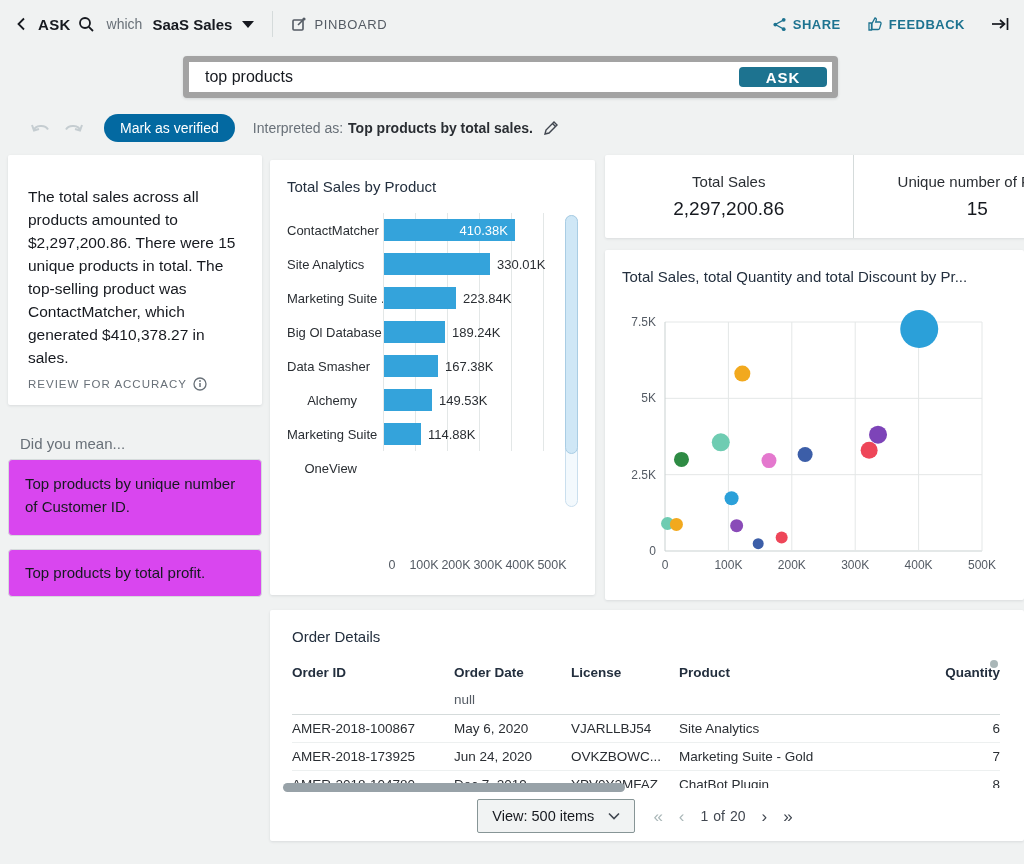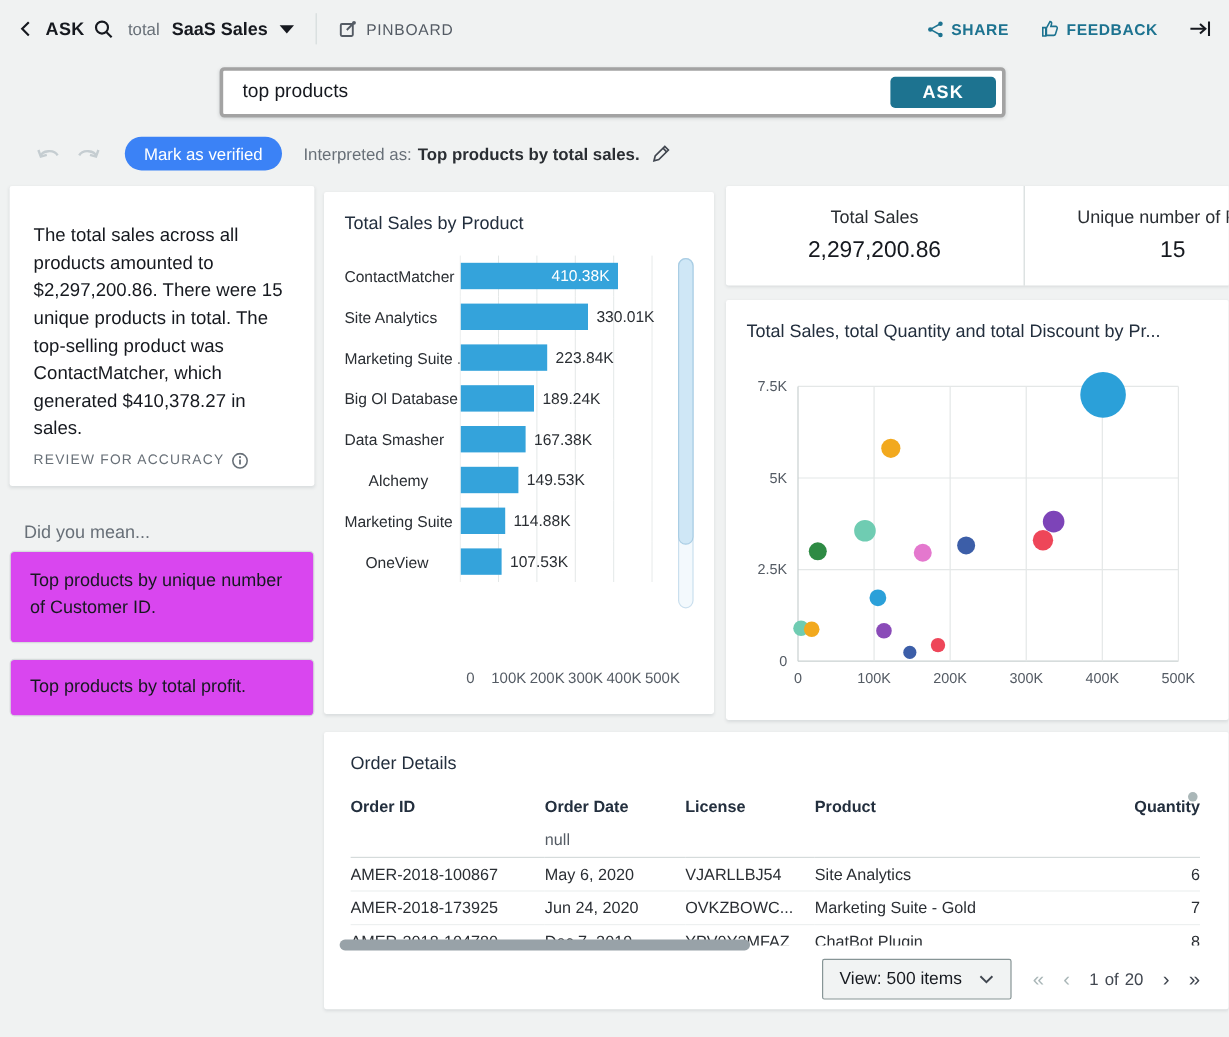--- a/index.html
+++ b/index.html
@@ -14,28 +14,28 @@
   .tb-ask { font-weight:bold; font-size:15px; margin:0 7px 0 8px; letter-spacing:.3px; }
   .tb-about { color:#687078; font-size:14px; margin:0 10px 0 12px; }
   .tb-dataset { font-weight:bold; font-size:15px; }
   .caret-down { width:0; height:0; border-left:6px solid transparent; border-right:6px solid transparent; border-top:7px solid #16191f; margin-left:10px; }
   .tb-divider { width:1px; height:26px; background:#d5dbdb; margin:0 18px; }
   .tb-pin { display:flex; align-items:center; gap:7px; color:#545b64; font-size:13px; letter-spacing:.6px; cursor:pointer; }
   .tb-link { display:flex; align-items:center; gap:6px; color:#1d7390; font-size:13px; font-weight:bold; letter-spacing:.5px; cursor:pointer; }
   .tb-exit { display:flex; align-items:center; cursor:pointer; }
 
   
-  .search-box { position:absolute; left:183px; top:56px; width:655px; height:42px; background:#fff; border:3px solid #a3a3a3; border-radius:4px; box-shadow:0 1px 3px rgba(0,28,36,.12); }
+  .search-box { position:absolute; left:183px; top:56px; width:655px; height:42px; background:#fff; border:6px solid #a3a3a3; border-radius:4px; box-shadow:0 1px 3px rgba(0,28,36,.12); }
   .search-input { position:absolute; left:0; top:0; width:540px; height:100%; border:none; outline:none; font-family:inherit; font-size:16px; color:#16191f; padding:0 16px; background:transparent; }
   .ask-btn { position:absolute; right:5px; top:5px; bottom:5px; width:88px; background:#1d7390; color:#fff; border:none; border-radius:4px; font-family:inherit; font-size:15px; font-weight:bold; letter-spacing:1px; cursor:pointer; }
 
   
   .interp-row { position:absolute; left:30px; top:112px; height:32px; display:flex; align-items:center; }
   .undo-redo { display:flex; gap:10px; margin-right:20px; }
-  .verified-pill { background:#3b82f6; color:#fff; font-size:14px; border-radius:16px; padding:6px 16px; cursor:pointer; white-space:nowrap; }
+  .verified-pill { background:#0369a1; color:#fff; font-size:14px; border-radius:16px; padding:6px 16px; cursor:pointer; white-space:nowrap; }
   .interp-prefix { color:#687078; font-size:14px; margin-left:18px; }
   .interp-text { font-weight:bold; font-size:14px; color:#2a2e33; margin-left:5px; }
   .pencil { margin-left:10px; cursor:pointer; display:flex; align-items:center; }
 
   
   .card { position:absolute; background:#fff; border-radius:2px; box-shadow:0 1px 3px rgba(0,28,36,.10); }
   .card-title { font-size:15px; color:#232f3e; white-space:nowrap; overflow:hidden; text-overflow:ellipsis; }
 
   
   .narrative { left:8px; top:155px; width:254px; height:250px; padding:31px 20px; }
@@ -78,21 +78,21 @@
   
   .table-card { left:270px; top:610px; width:754px; height:231px; padding:18px 22px; }
   .table-clip { position:absolute; left:22px; top:48px; width:708px; height:130px; overflow:hidden; }
   table.od { border-collapse:collapse; width:708px; table-layout:fixed; }
   table.od th { text-align:left; font-size:13.5px; color:#232f3e; font-weight:bold; height:28px; padding:0; white-space:nowrap; overflow:hidden; }
   table.od td { font-size:13.5px; color:#2a2e33; height:28px; padding:0; border-bottom:1px solid #edf0f0; white-space:nowrap; overflow:hidden; }
   table.od tr.null-row td { border-bottom:1px solid #d5dbdb; color:#545b64; }
   table.od .num { text-align:right; }
   .table-dot { position:absolute; right:26px; top:50px; width:8px; height:8px; border-radius:50%; background:#aab7b8; }
   .hscroll { position:absolute; left:13px; top:173px; width:342px; height:9px; background:#98a2a8; border-radius:5px; cursor:pointer; }
-  .table-footer { position:absolute; left:0; right:24px; top:188px; height:36px; display:flex; align-items:center; justify-content:flex-end; gap:18px; }
+  .table-footer { position:absolute; left:0; right:24px; top:188px; height:36px; display:flex; align-items:center; justify-content:center; gap:18px; }
   .view-btn { display:flex; align-items:center; gap:14px; height:34px; padding:0 14px; background:#f1f3f3; border:1px solid #879596; border-radius:2px; font-family:inherit; font-size:14.5px; color:#16191f; cursor:pointer; }
   .pager { display:flex; align-items:center; gap:16px; font-size:14px; color:#414750; }
   .pg-btn { font-size:17px; cursor:pointer; line-height:1; }
   .pg-btn.disabled { color:#aab7b8; }
   .pg-label { display:flex; gap:5px; font-size:14px; color:#414750; }
 
   .icon { display:inline-flex; align-items:center; justify-content:center; }
 </style>
 </head>
 <body>
@@ -106,21 +106,21 @@
             <polyline points="10,2.5 4.5,8 10,13.5" fill="none" stroke="#16191f" stroke-width="1.8"></polyline>
           </svg>
       </span>
       <span class="tb-ask">ASK</span>
       <span class="icon">
         <svg width="17" height="17" viewBox="0 0 17 17">
             <circle cx="7" cy="7" r="5" fill="none" stroke="#16191f" stroke-width="1.8"></circle>
             <line x1="10.8" y1="10.8" x2="15" y2="15" stroke="#16191f" stroke-width="1.8"></line>
           </svg>
       </span>
-      <span class="tb-about">total</span>
+      <span class="tb-about">which</span>
       <span class="tb-dataset">SaaS Sales</span>
       <span class="caret-down"></span>
       <span class="tb-divider"></span>
       <span class="tb-pin">
         <svg width="16" height="16" viewBox="0 0 16 16">
             <rect x="2" y="4" width="10" height="10" rx="1" fill="none" stroke="#545b64" stroke-width="1.6"></rect>
             <line x1="7" y1="9" x2="13" y2="3" stroke="#545b64" stroke-width="1.6"></line>
             <circle cx="13" cy="3" r="1.6" fill="#545b64"></circle>
           </svg>
         <span>PINBOARD</span>
@@ -251,24 +251,20 @@
         </div>
         <div class="bar-row">
           <span class="bar-cat">Marketing Suite</span>
           <div class="bar-plot">
             <div class="bar" style="width: 37px; background: rgb(52, 163, 219);"></div>
             <span class="bar-val" style="left: 45px;">114.88K</span>
           </div>
         </div>
         <div class="bar-row">
           <span class="bar-cat">OneView</span>
-          <div class="bar-plot">
-            <div class="bar" style="width: 34px; background: rgb(52, 163, 219);"></div>
-            <span class="bar-val" style="left: 42px;">107.53K</span>
-          </div>
         </div>
       </div>
     <div class="bar-axis">
         <span style="left: 105px;">0</span>
         <span style="left: 137px;">100K</span>
         <span style="left: 169px;">200K</span>
         <span style="left: 201px;">300K</span>
         <span style="left: 233px;">400K</span>
         <span style="left: 265px;">500K</span>
       </div>

